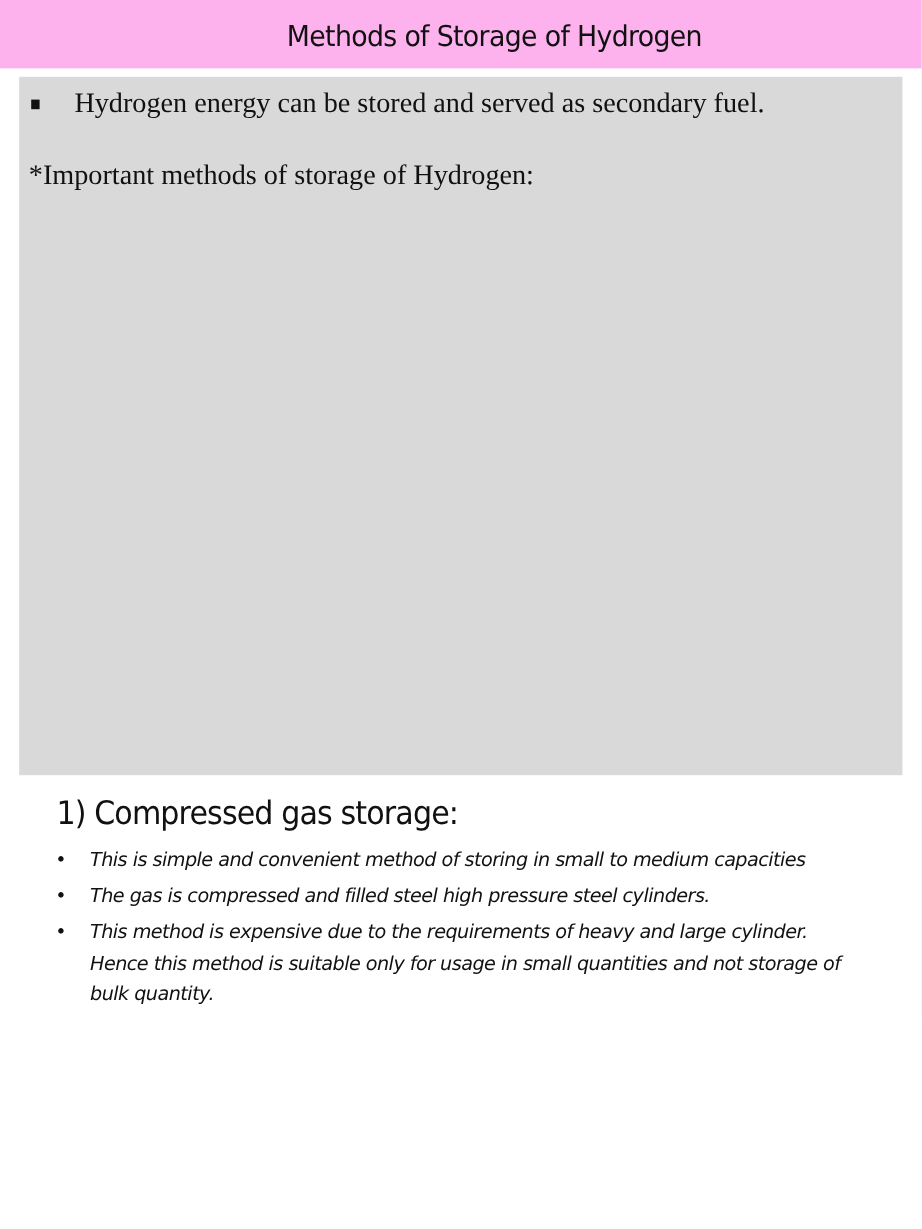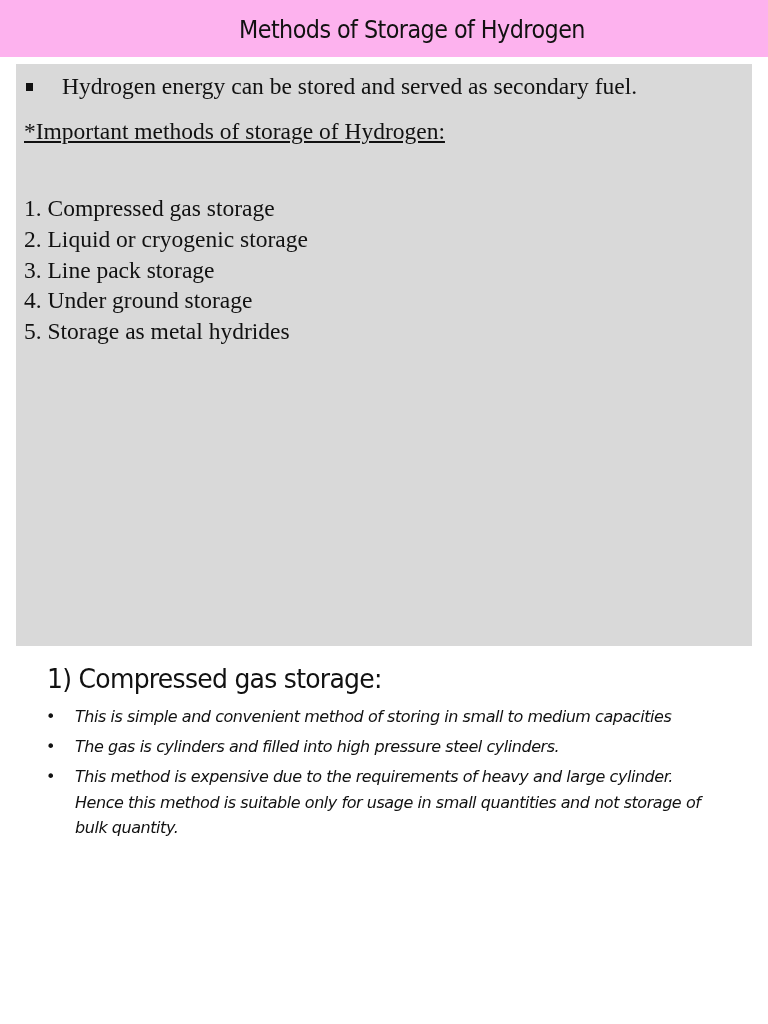--- a/index.html
+++ b/index.html
@@ -65,24 +65,23 @@
   .bullet-text {
     position: absolute;
     left: 46px;
     top: 0;
     white-space: nowrap;
     line-height: 28px;
   }
   .intro-line {
     position: absolute;
     left: 8px;
-    top: 53px;
+    top: 68px;
     white-space: nowrap;
     line-height: 28px;
-    text-decoration: underline;
   }
   .methods-list {
     position: absolute;
     left: 8px;
     top: 129px;
     margin: 0;
     padding: 0;
     list-style: none;
   }
   .methods-list li {
@@ -139,37 +138,30 @@
 <div class="title-bar">
   <span class="title-text">Methods of Storage of Hydrogen</span>
 </div>
 
 <div class="gray-panel">
   <div class="bullet-row">
     <span class="square-bullet"></span>
     <span class="bullet-text serif">Hydrogen energy can be stored and served as secondary fuel.</span>
   </div>
   <div class="intro-line serif">*Important methods of storage of Hydrogen:</div>
-  <ul class="methods-list serif">
-    <li>1. Compressed gas storage</li>
-    <li>2. Liquid or cryogenic storage</li>
-    <li>3. Line pack storage</li>
-    <li>4. Under ground storage</li>
-    <li>5. Storage as metal hydrides</li>
-  </ul>
 </div>
 
 <div class="section-heading">1) Compressed gas storage:</div>
 
 <ul class="points">
   <li>
     <span class="dot">•</span>
     <span class="ptext">This is simple and convenient method of storing in small  to medium capacities</span>
   </li>
   <li>
     <span class="dot">•</span>
-    <span class="ptext">The gas is cylinders and filled into high pressure steel cylinders.</span>
+    <span class="ptext">The gas is compressed and filled steel high pressure steel cylinders.</span>
   </li>
   <li>
     <span class="dot">•</span>
     <span class="ptext">This method is expensive due to the requirements of heavy and large cylinder. Hence this method is suitable only for usage in small quantities and not storage of bulk quantity.</span>
   </li>
 </ul>
 
 </body></html>

